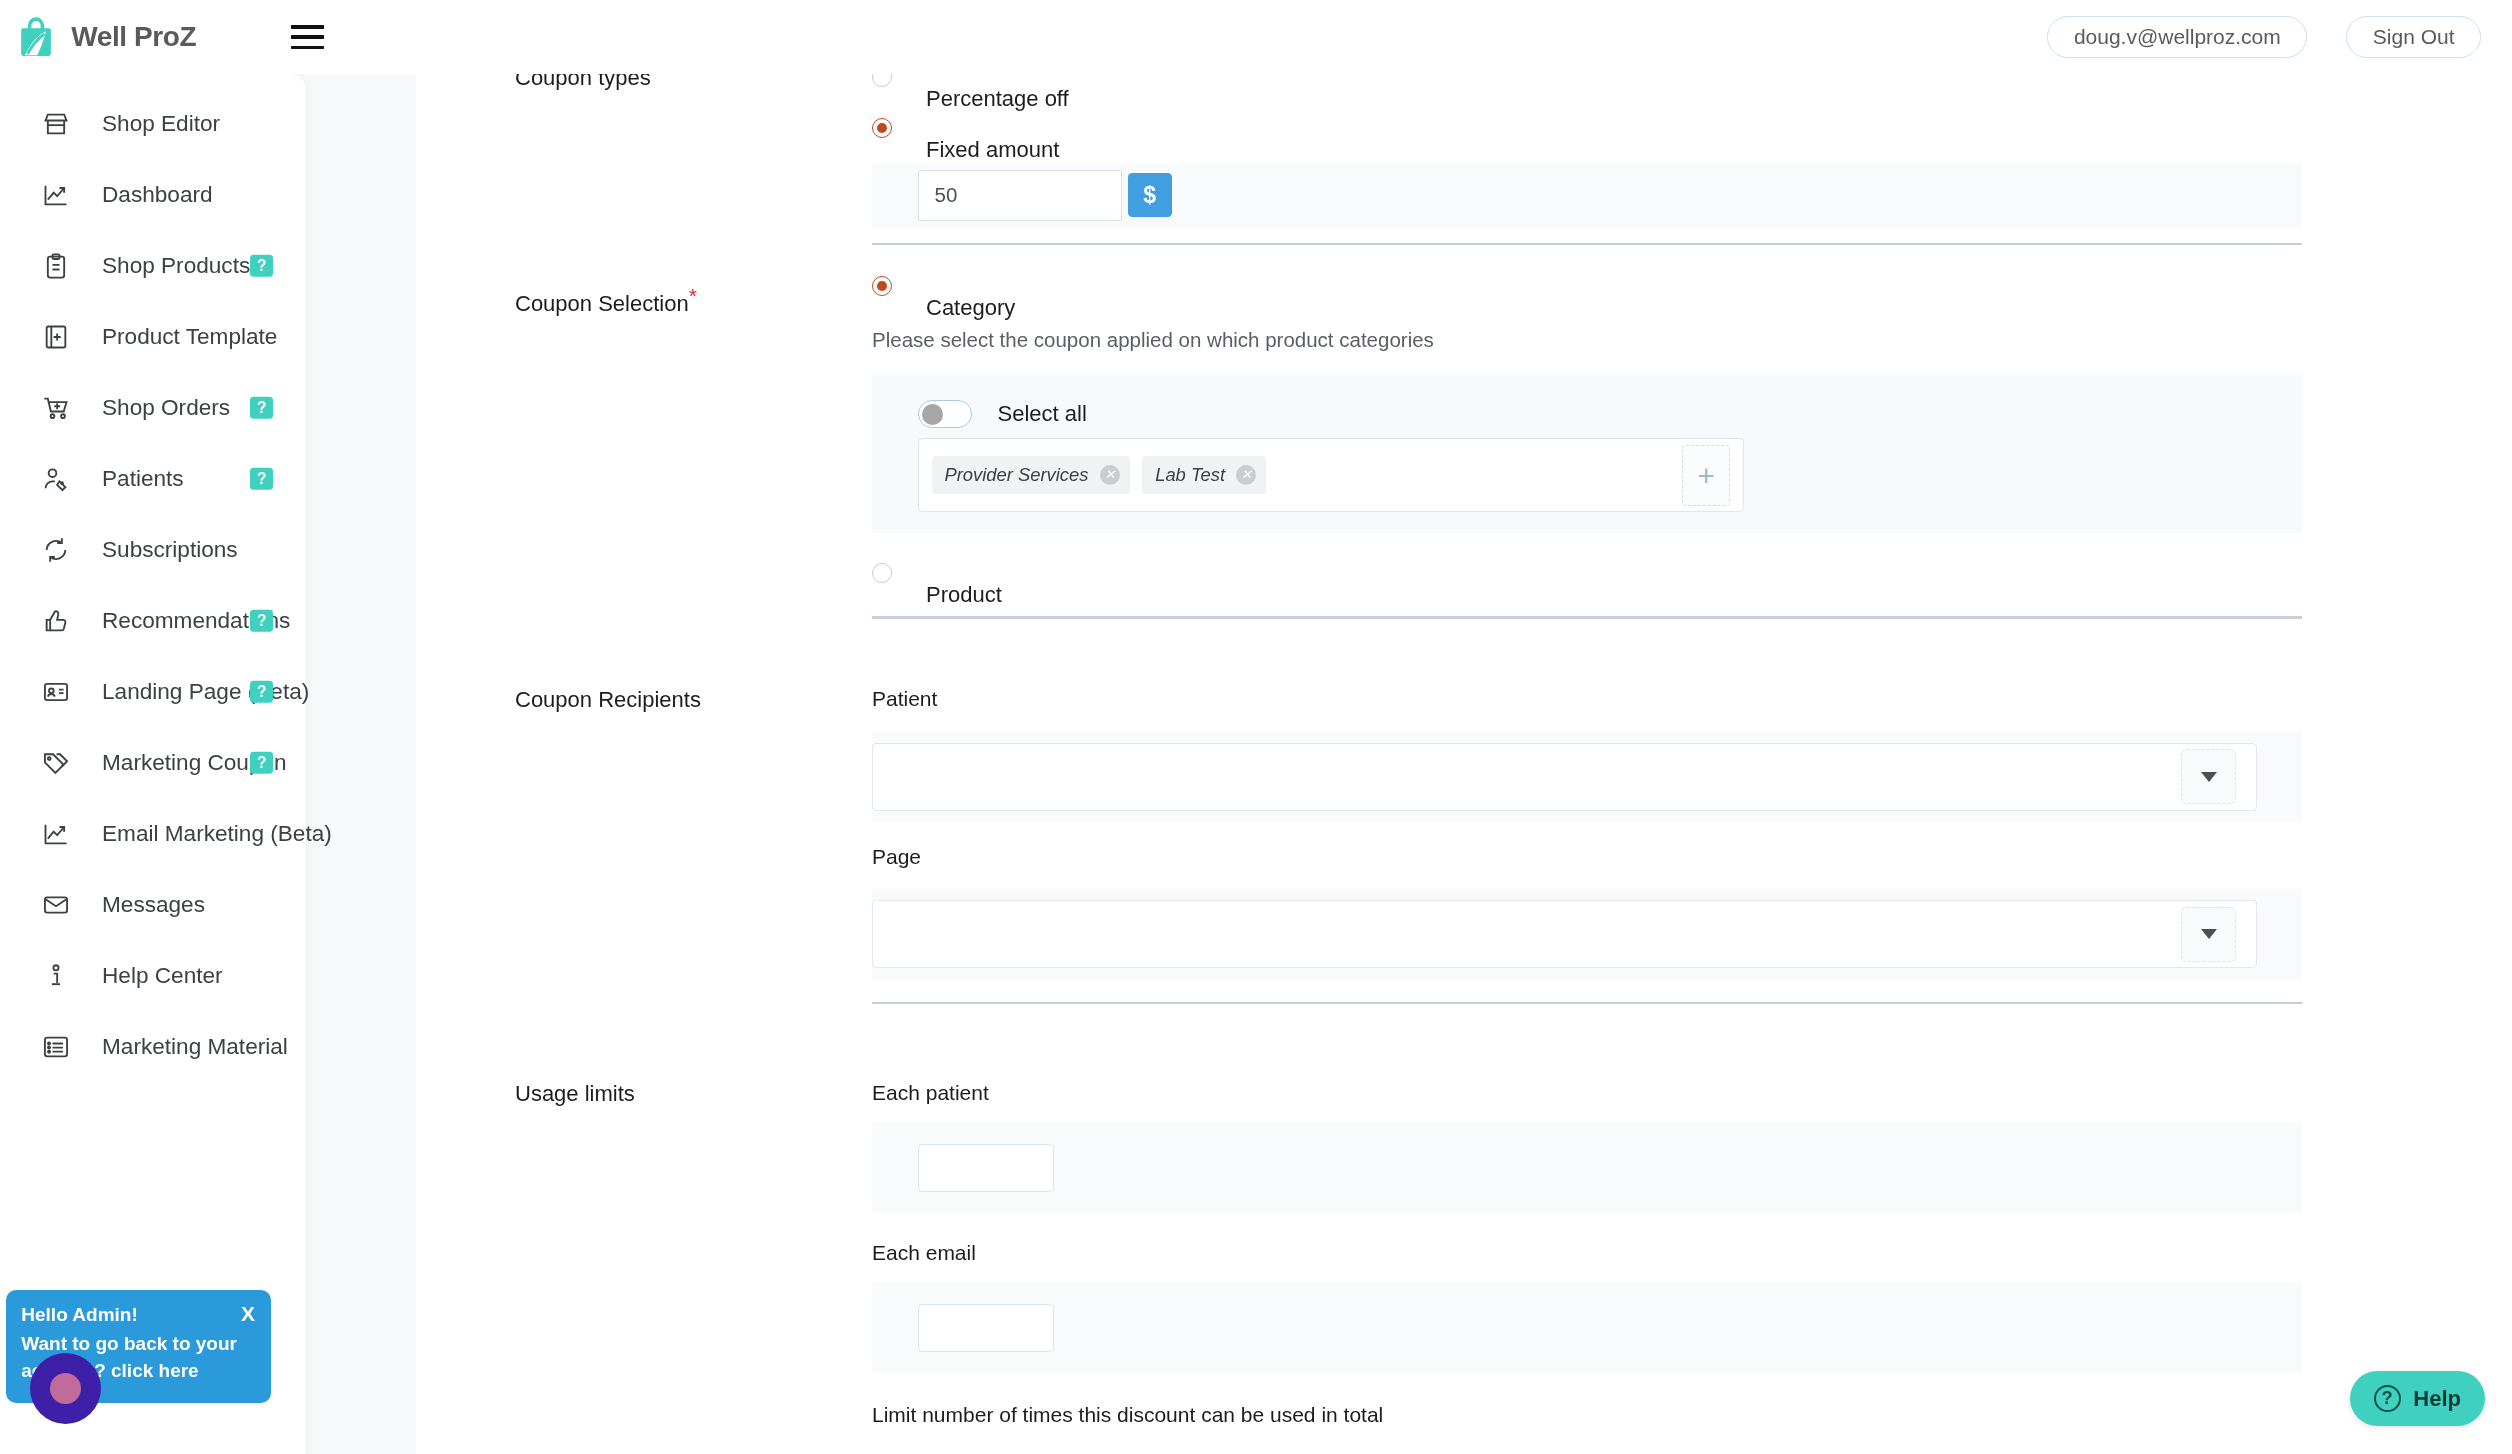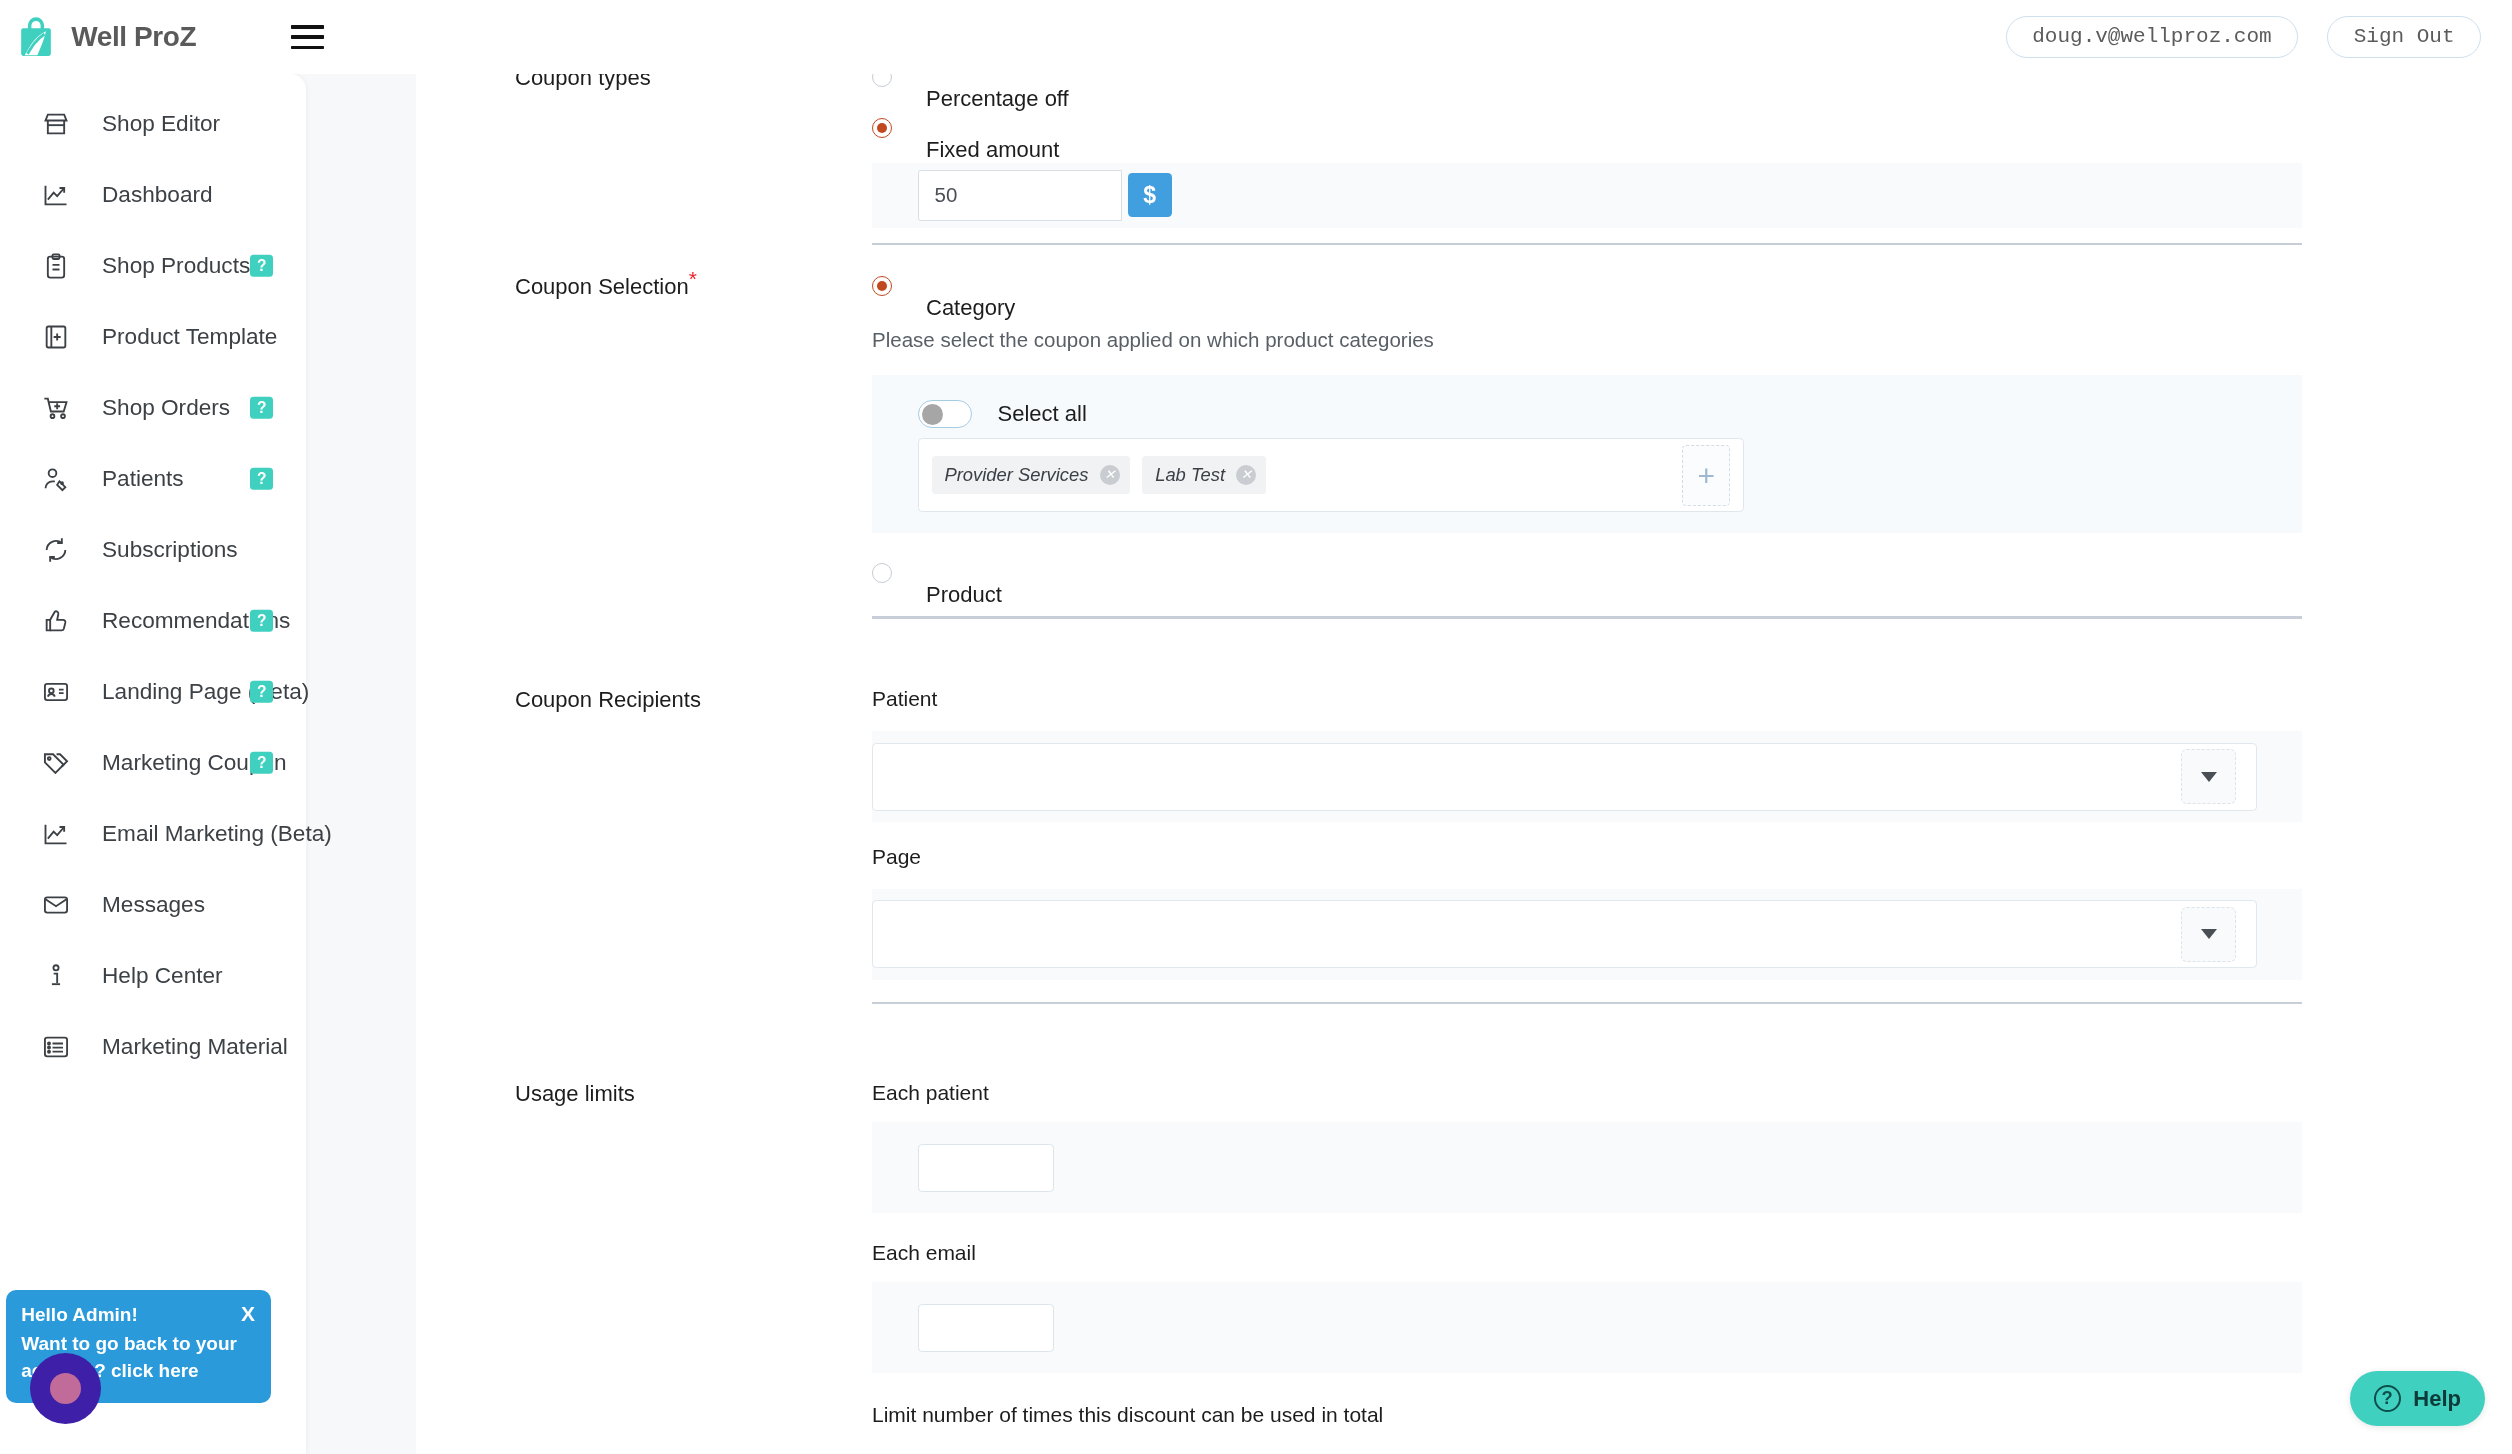--- a/index.html
+++ b/index.html
@@ -28,21 +28,21 @@
   .hamburger {
     margin-left: 95px;
     width: 33px; height: 24px;
     display: flex; flex-direction: column; justify-content: space-between;
     cursor: pointer;
   }
   .hamburger span { display: block; height: 3.5px; background: #111; border-radius: 0.7px; }
 
   .topbar-right {
     position: absolute; right: 31px; top: 15.6px;
-    display: flex; gap: 29px; font-family: Liberation Mono, monospace;
+    display: flex; gap: 39px;
   }
   .pill {
     border: 1.4px solid #cfe0ef; border-radius: 28px;
     background: #fff;
     height: 42px; padding: 0 25.5px;
     display: flex; align-items: center; justify-content: center;
     font-size: 21px; color: #5b5b5b;
     cursor: pointer; white-space: nowrap;
   }
 
@@ -504,21 +504,21 @@
         <input class="amt-input" type="text" value="50" style="">
         <div class="amt-btn">$</div>
       </div>
     </div>
   </div>
   <div class="divider" style="margin-top:15.6px;"></div>
 </div>
 
 <div class="form-section" style="position:absolute; top:229px; left:416px; width:2096px; z-index:20;">
 
-  <div class="sec-title" style="top:45px;">
+  <div class="sec-title" style="top:62px;">
     <span>Coupon Selection</span><span class="req">*</span>
   </div>
 
   <div class="field-col" style="padding-top:35px;">
     <div class="radio-row">
       <span class="radio checked"></span>
       <span class="radio-label">Category</span>
     </div>
 
     <div class="hint" style="margin-top:20px;">Please select the coupon applied on which product categories</div>

